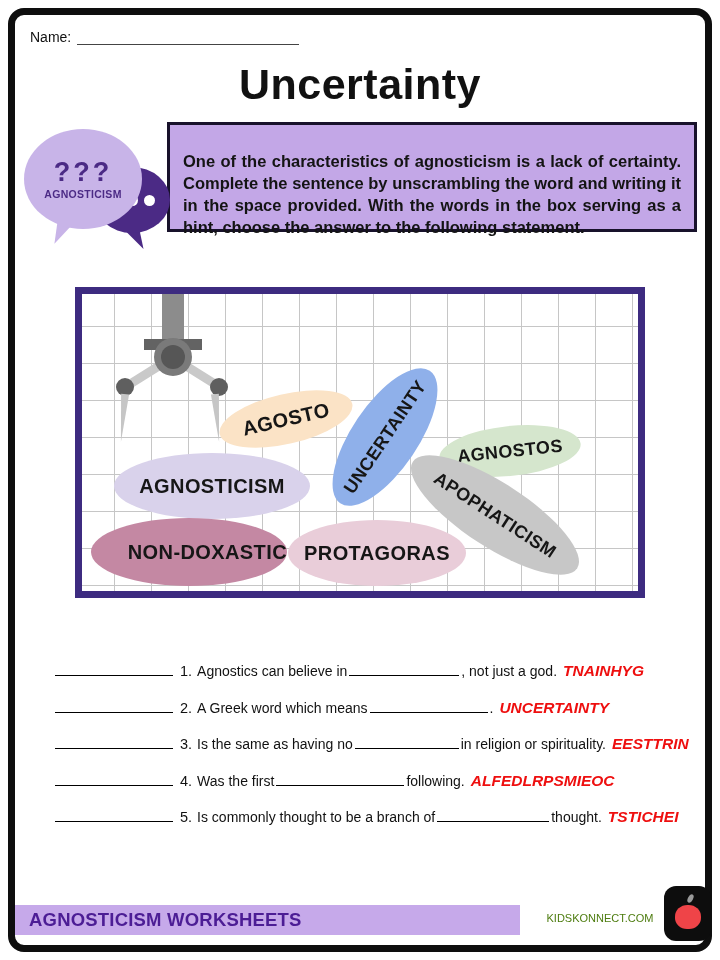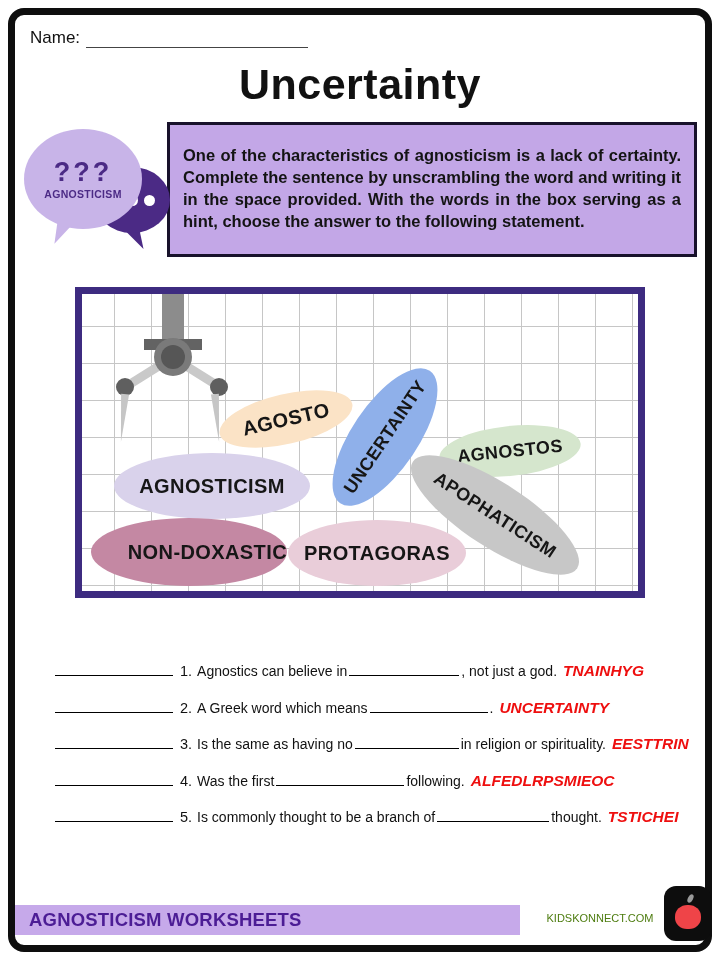--- a/index.html
+++ b/index.html
@@ -6,21 +6,21 @@
   body{
     width:720px;height:960px;position:relative;background:#ffffff;
     font-family:"Liberation Sans", sans-serif;color:#111;overflow:hidden;
   }
   
   .page-frame{
     position:absolute;left:8px;top:8px;width:690px;height:930px;
     border:7px solid #0e0e0e;border-radius:16px;pointer-events:none;z-index:40;
   }
   
-  .name-row{position:absolute;left:30px;top:28px;font-size:17px;z-index:2;}
+  .name-row{position:absolute;left:30px;top:28px;font-size:14px;z-index:2;}
   .name-underline{
     display:inline-block;width:222px;border-bottom:1.6px solid #444;
     height:16px;margin-left:6px;vertical-align:bottom;
   }
   
   .page-title{
     position:absolute;left:0;top:60px;width:100%;text-align:center;
     font-size:43px;font-weight:bold;letter-spacing:0.5px;z-index:2;
   }
   
@@ -42,23 +42,23 @@
   }
   .bubble-light-tail{
     position:absolute;left:32px;top:92px;width:0;height:0;z-index:2;
     border-top:24px solid #c8b4e8;border-right:17px solid transparent;
     transform:rotate(8deg);
   }
   .qmarks{font-size:27px;font-weight:bold;color:#4b2a85;letter-spacing:3px;line-height:1;}
   .icon-label{font-size:10.5px;font-weight:bold;color:#4b2a85;letter-spacing:0.3px;margin-top:2px;}
   
   .instruction-box{
-    position:absolute;left:167px;top:122px;width:530px;height:135px;
+    position:absolute;left:167px;top:122px;width:530px;height:110px;
     background:#c3a7e7;border:3px solid #18122b;box-sizing:border-box;
-    padding:19px 13px;z-index:2;
+    padding:25px 13px;z-index:2;
   }
   .instruction-text{
     font-size:16.5px;font-weight:bold;line-height:1.34;text-align:justify;color:#141414;
   }
   
   .word-box{
     position:absolute;left:75px;top:287px;width:570px;height:311px;box-sizing:border-box;
     border:7px solid #3d2b80;background-color:#fff;overflow:hidden;z-index:2;
     background-image:
       linear-gradient(#c6c6c6 1px, transparent 1px),

